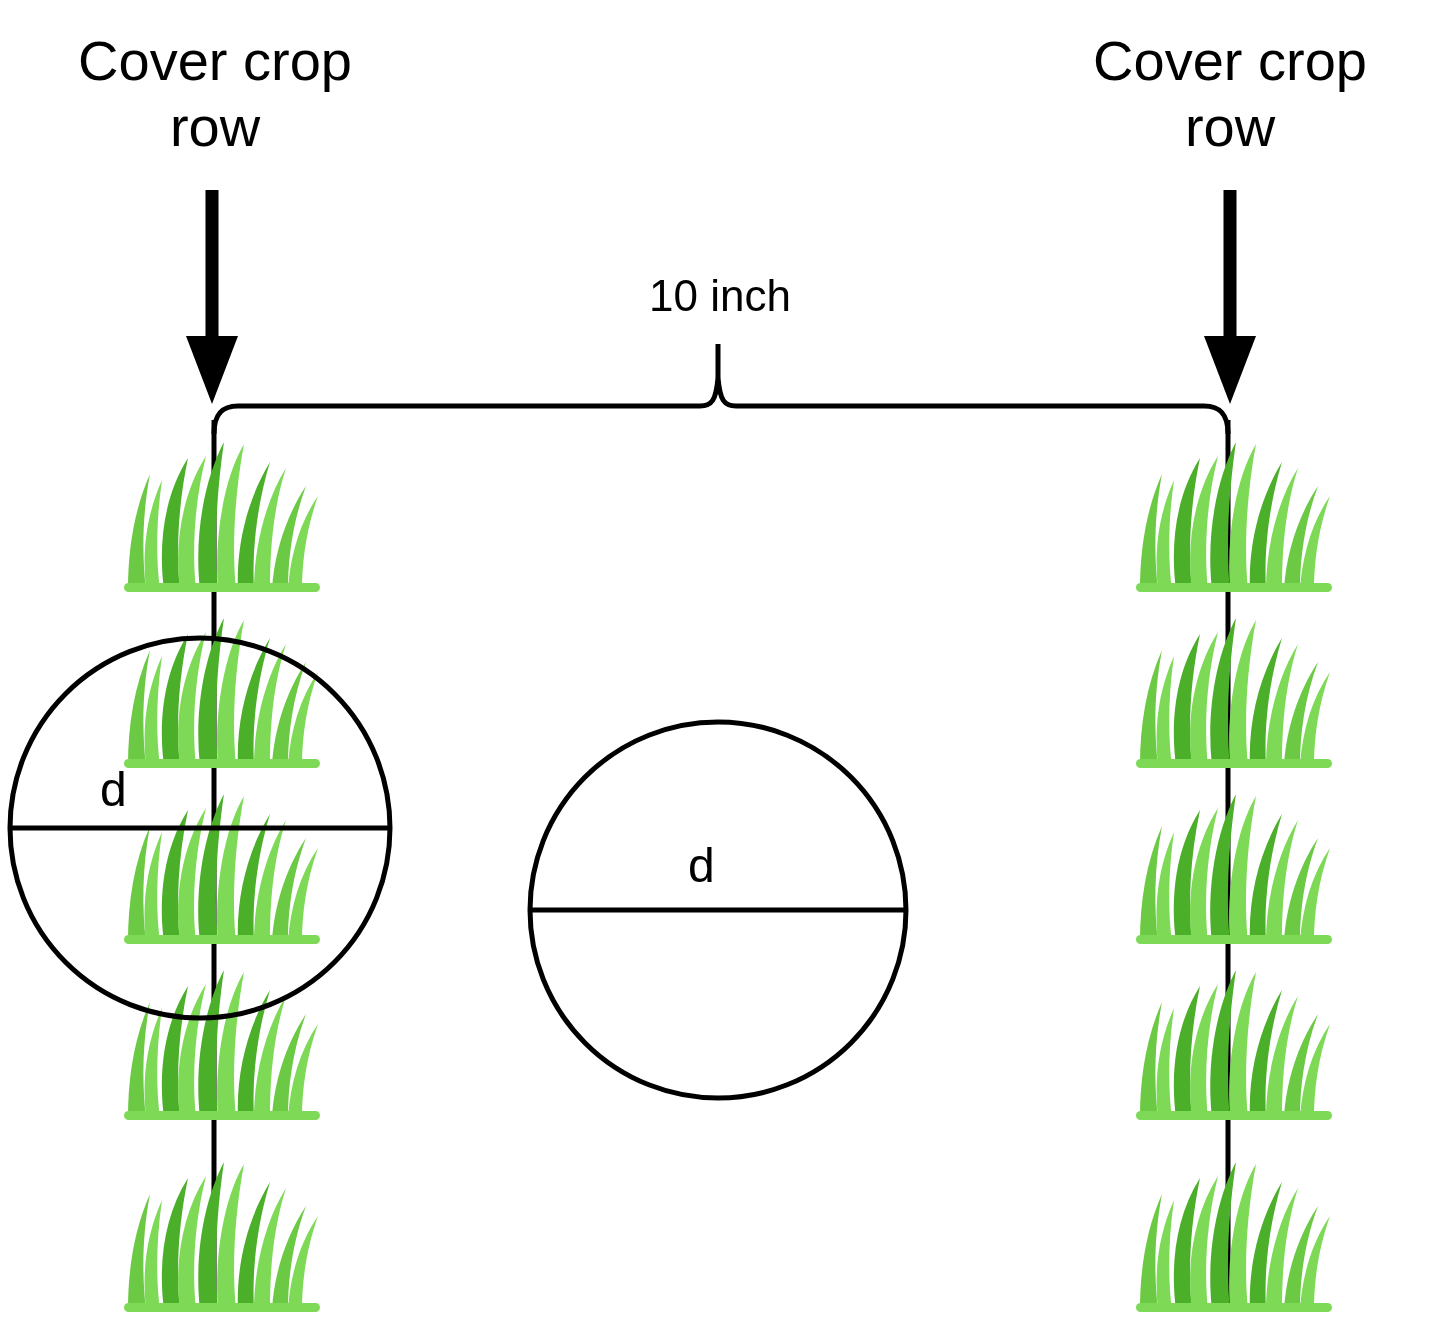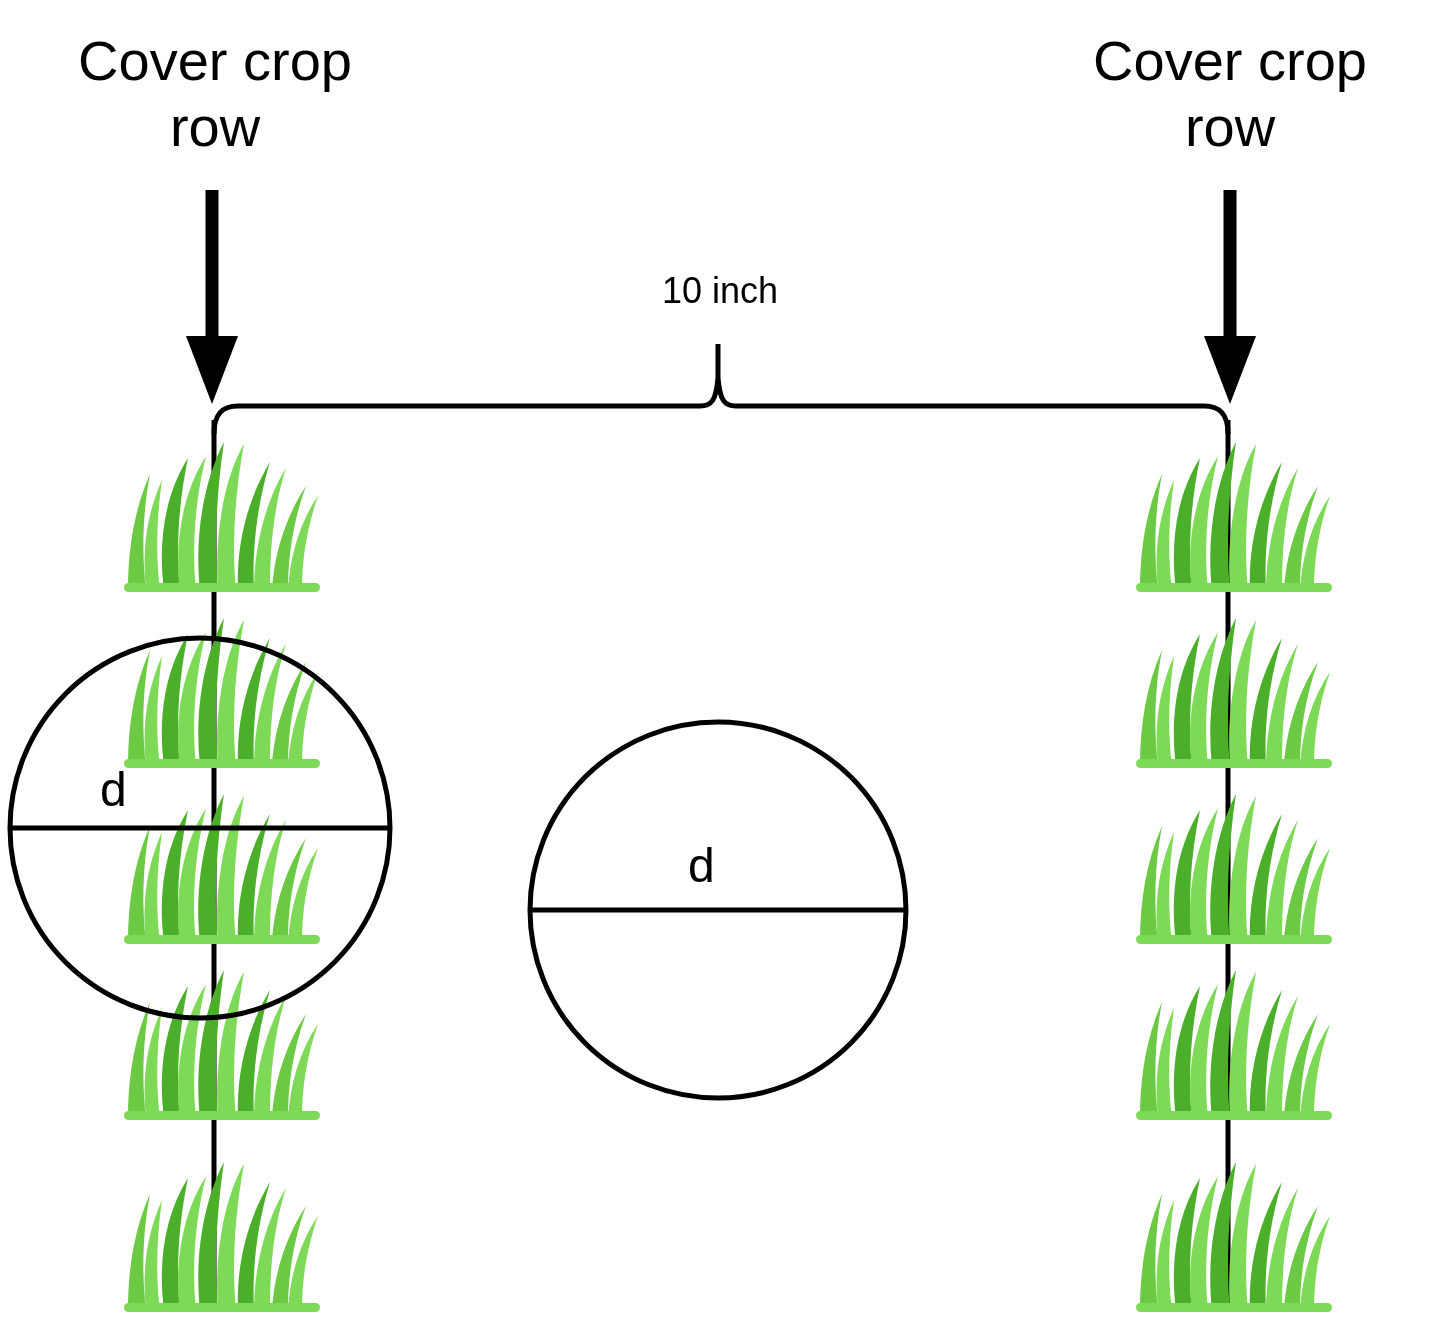--- a/index.html
+++ b/index.html
@@ -39,21 +39,21 @@
   #label-right {
     left: 1035px;
     top: 28px;
     width: 390px;
     font-size: 56px;
   }
   #label-distance {
     left: 525px;
     top: 270px;
     width: 390px;
-    font-size: 36px;
+    font-size: 44px;
   }
   #label-d-left {
     position: absolute;
     left: 100px;
     top: 762px;
     font-size: 48px;
     font-family: "Liberation Sans", sans-serif;
   }
   #label-d-mid {
     position: absolute;

